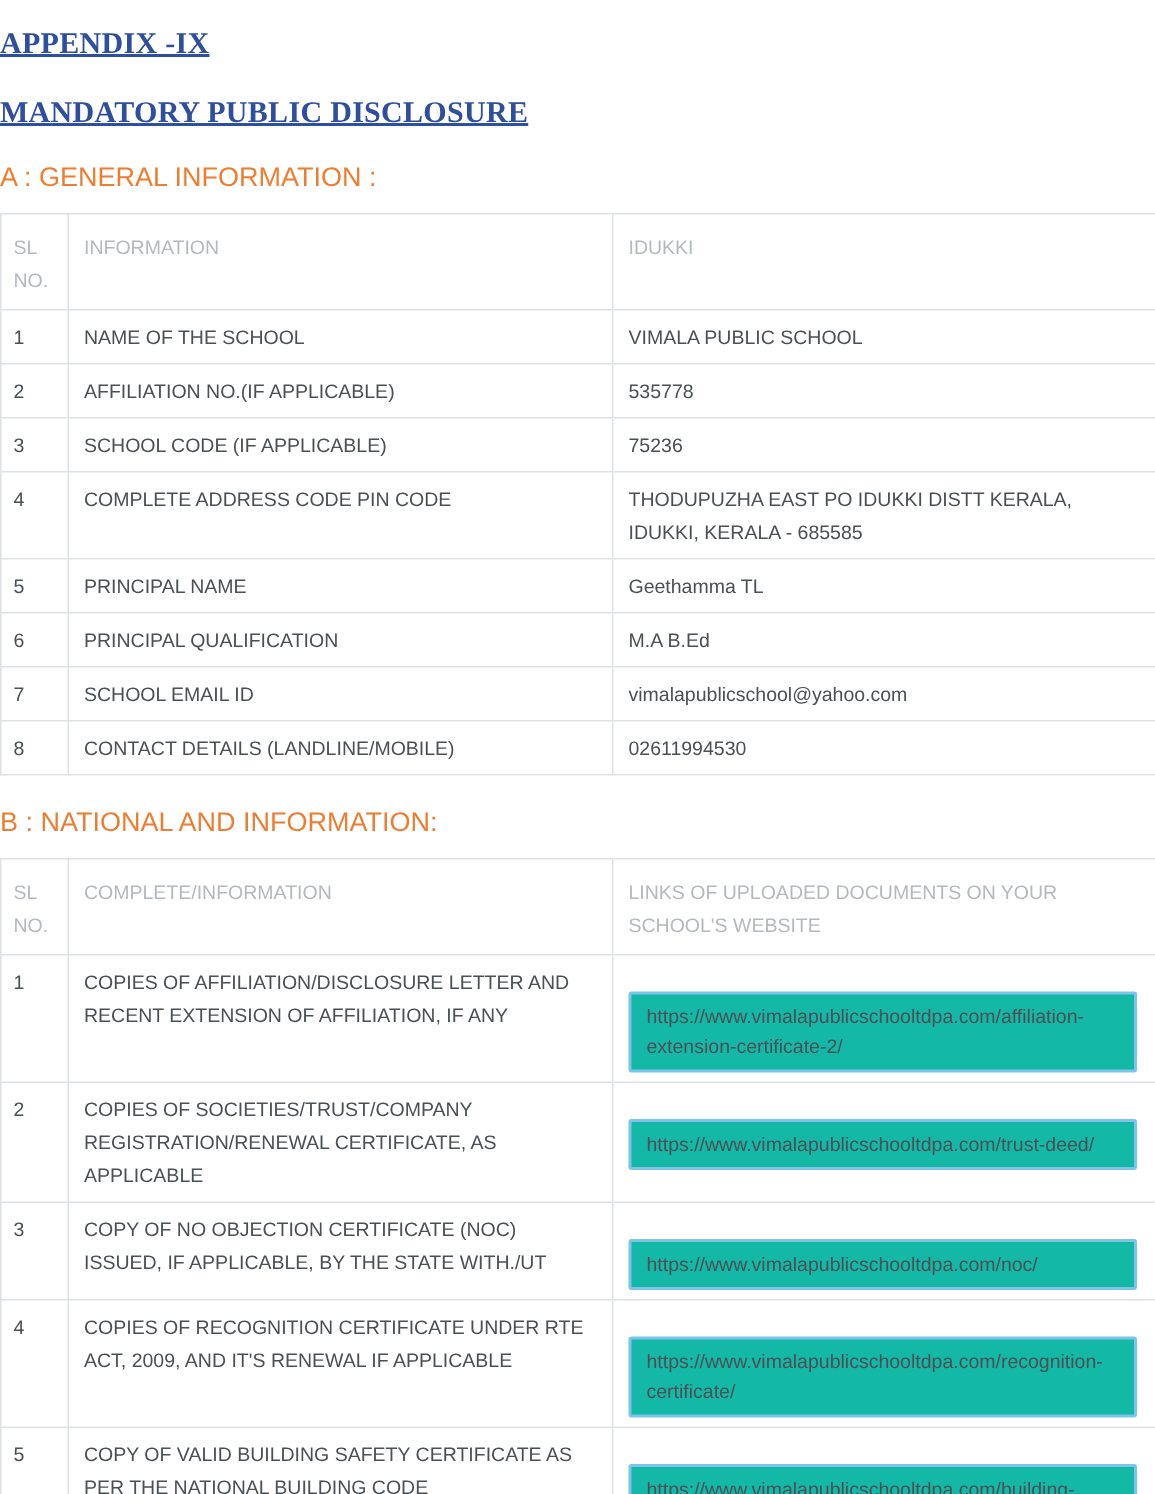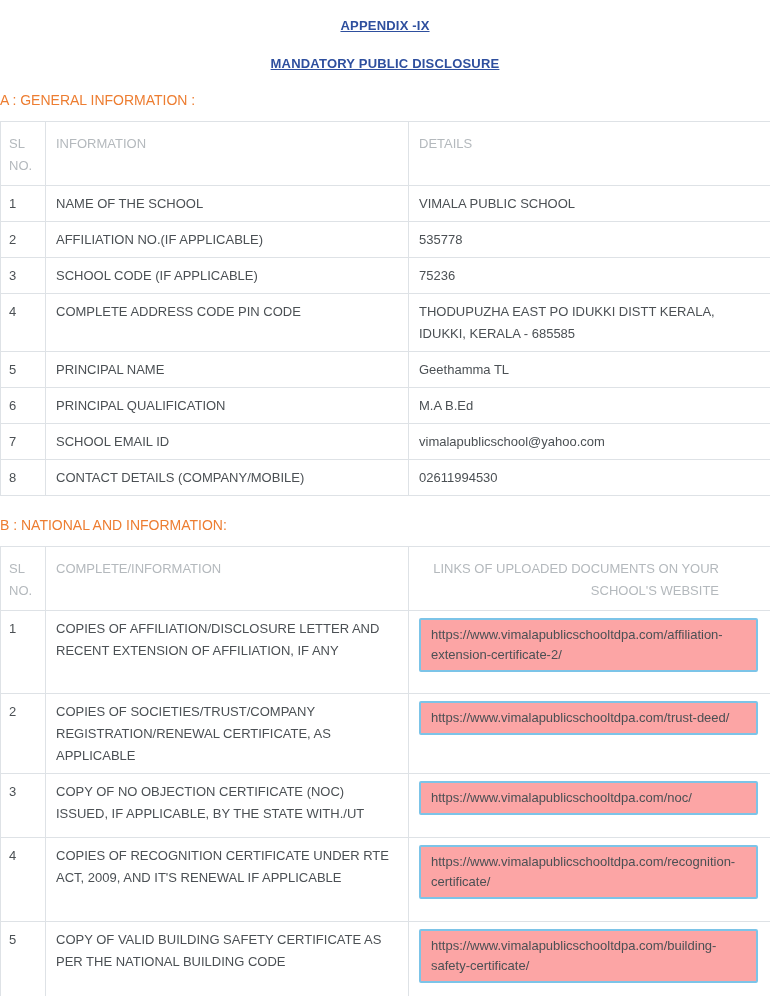--- a/index.html
+++ b/index.html
@@ -12,32 +12,33 @@
   }
   *{box-sizing:border-box;}
   html,body{margin:0;padding:0;background:#ffffff;}
   body{
     width:770px;
     font-family:"Liberation Sans","DejaVu Sans",sans-serif;
     color:var(--body-text);
     padding-bottom:23px;
   }
   .title{
-    text-align:center;
+    text-align:left;
     color:var(--title-blue);
-    font-size:13px;
+    font-size:20px;
     font-weight:bold;
     text-decoration:underline;
     letter-spacing:.2px;
+    font-family:Liberation Serif, serif;
   }
   .title-1{margin:18px 0 0 0;}
   .title-2{margin:23px 0 0 0;}
   .section-heading{
     color:var(--section-orange);
-    font-size:14px;
+    font-size:18px;
     font-weight:400;
     margin:21px 0 0 0;
   }
   table{
     width:770px;
     border-collapse:collapse;
     table-layout:fixed;
     margin-top:13px;
   }
   th,td{
@@ -57,51 +58,51 @@
   }
   th.sl-h,td.sl-c{padding-left:8px;padding-right:4px;}
   td{
     color:var(--body-text);
     padding:7px 12px 6px 10px;
   }
   thead tr{height:58px;padding-left:38px;}
   .tbl-a tbody tr{height:36px;}
   .tbl-a tbody tr.tall{height:56px;}
   .tbl-b thead tr{height:57px;}
-  .links-header-text{display:inline-block;max-width:300px;text-align:right;}
+  .links-header-text{display:inline-block;max-width:300px;}
   .link-box{
     border:2px solid var(--link-box-border);
     border-radius:2px;
     padding:5px 10px;
-    margin-top:0;
+    margin-top:17px;
     line-height:20px;
     overflow-wrap:break-word;
     color:var(--body-text);
-    background:#fca5a5;
+    background:#14b8a6;
   }
 </style>
 </head>
 <body>
 
 <div class="title title-1">APPENDIX -IX</div>
 <div class="title title-2">MANDATORY PUBLIC DISCLOSURE</div>
 
 <div class="section-heading">A : GENERAL INFORMATION :</div>
 
 <table class="tbl-a">
   <colgroup>
       <col class="c-sl">
       <col class="c-mid">
       <col class="c-last">
     </colgroup>
   <thead>
     <tr>
       <th class="sl-h">SL NO.</th>
       <th>INFORMATION</th>
-      <th>DETAILS</th>
+      <th>IDUKKI</th>
     </tr>
   </thead>
   <tbody>
     <tr>
       <td class="sl-c">1</td>
       <td>NAME OF THE SCHOOL</td>
       <td>VIMALA PUBLIC SCHOOL</td>
     </tr>
     <tr>
       <td class="sl-c">2</td>
@@ -128,21 +129,21 @@
       <td>PRINCIPAL QUALIFICATION</td>
       <td>M.A B.Ed</td>
     </tr>
     <tr>
       <td class="sl-c">7</td>
       <td>SCHOOL EMAIL ID</td>
       <td>vimalapublicschool@yahoo.com</td>
     </tr>
     <tr>
       <td class="sl-c">8</td>
-      <td>CONTACT DETAILS (COMPANY/MOBILE)</td>
+      <td>CONTACT DETAILS (LANDLINE/MOBILE)</td>
       <td>02611994530</td>
     </tr>
   </tbody>
 </table>
 
 <div class="section-heading">B : NATIONAL AND INFORMATION:</div>
 
 <table class="tbl-b">
   <colgroup>
       <col class="c-sl">

